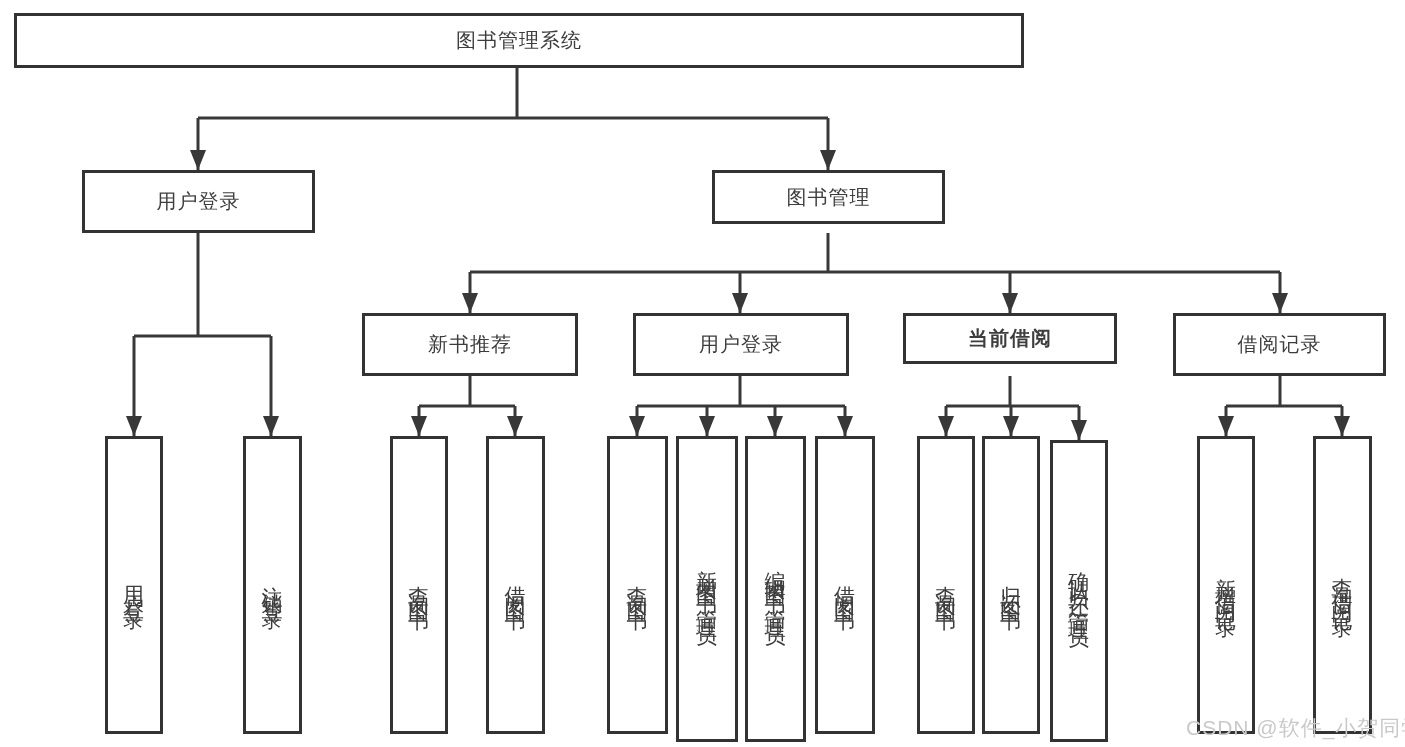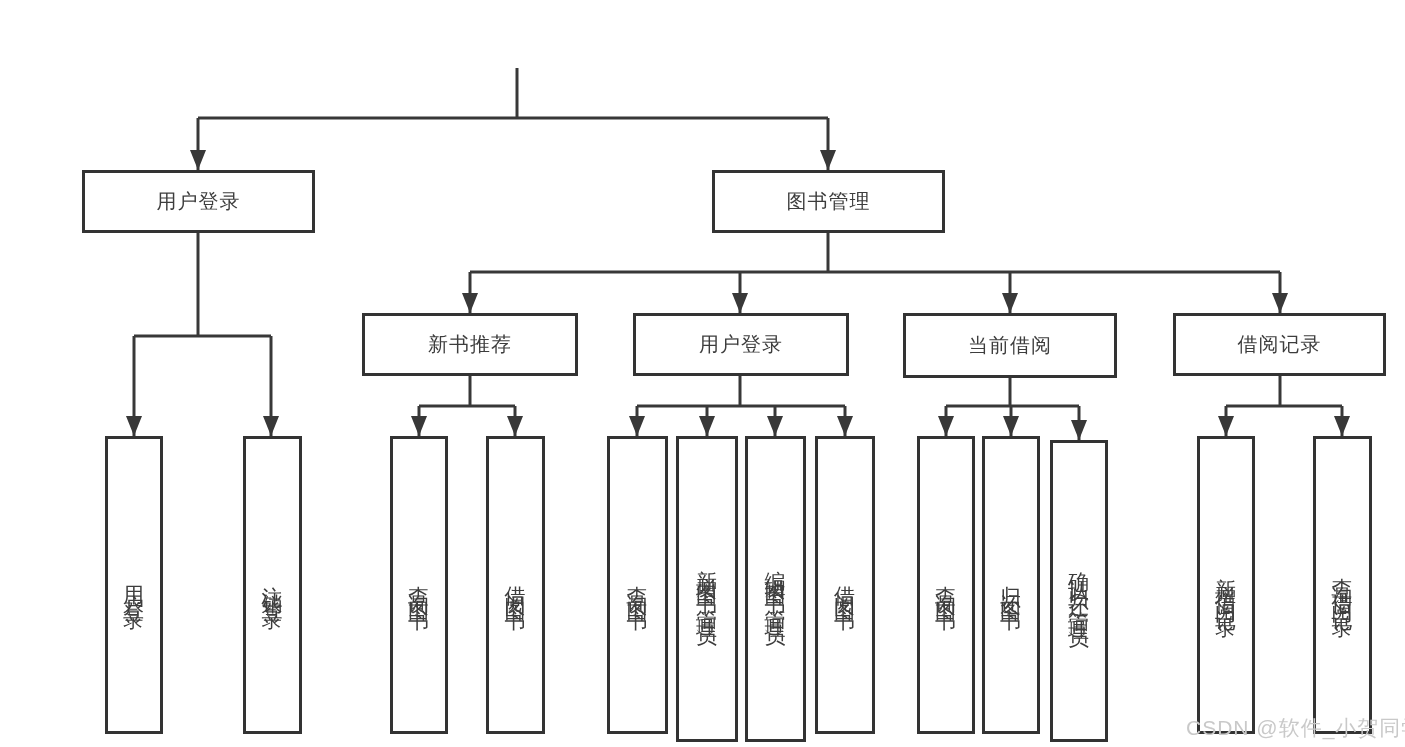--- a/index.html
+++ b/index.html
@@ -95,35 +95,38 @@
       <path d="M1011,406 V436" marker-end="url(#arrow)"></path>
       <path d="M1079,406 V440" marker-end="url(#arrow)"></path>
 
       <path d="M1280,376 V406"></path>
       <path d="M1226,406 H1342"></path>
       <path d="M1226,406 V436" marker-end="url(#arrow)"></path>
       <path d="M1342,406 V436" marker-end="url(#arrow)"></path>
     </g>
   </svg>
 
+  <div class="box" style="left:14px; top:13px; width:1010px; height:55px;">
+    <span>图书管理系统</span>
+  </div>
 
   <div class="box" style="left:82px; top:170px; width:233px; height:63px;">
     <span>用户登录</span>
   </div>
-  <div class="box" style="left:712px; top:170px; width:233px; height:63px;">
+  <div class="box" style="left:712px; top:170px; width:233px; height:54px;">
     <span>图书管理</span>
   </div>
 
   <div class="box" style="left:362px; top:313px; width:216px; height:63px;">
     <span>新书推荐</span>
   </div>
   <div class="box" style="left:633px; top:313px; width:216px; height:63px;">
     <span>用户登录</span>
   </div>
-  <div class="box" style="left:903px; top:313px; width:214px; height:65px;">
+  <div class="box" style="left:903px; top:313px; width:214px; height:51px;font-weight:bold;">
     <span>当前借阅</span>
   </div>
   <div class="box" style="left:1173px; top:313px; width:213px; height:63px;">
     <span>借阅记录</span>
   </div>
 
   <div class="box vbox" style="left:105px; top:436px; width:58px; height:298px;">
     <span class="vtext">用户登录</span>
   </div>
   <div class="box vbox" style="left:243px; top:436px; width:59px; height:298px;">

